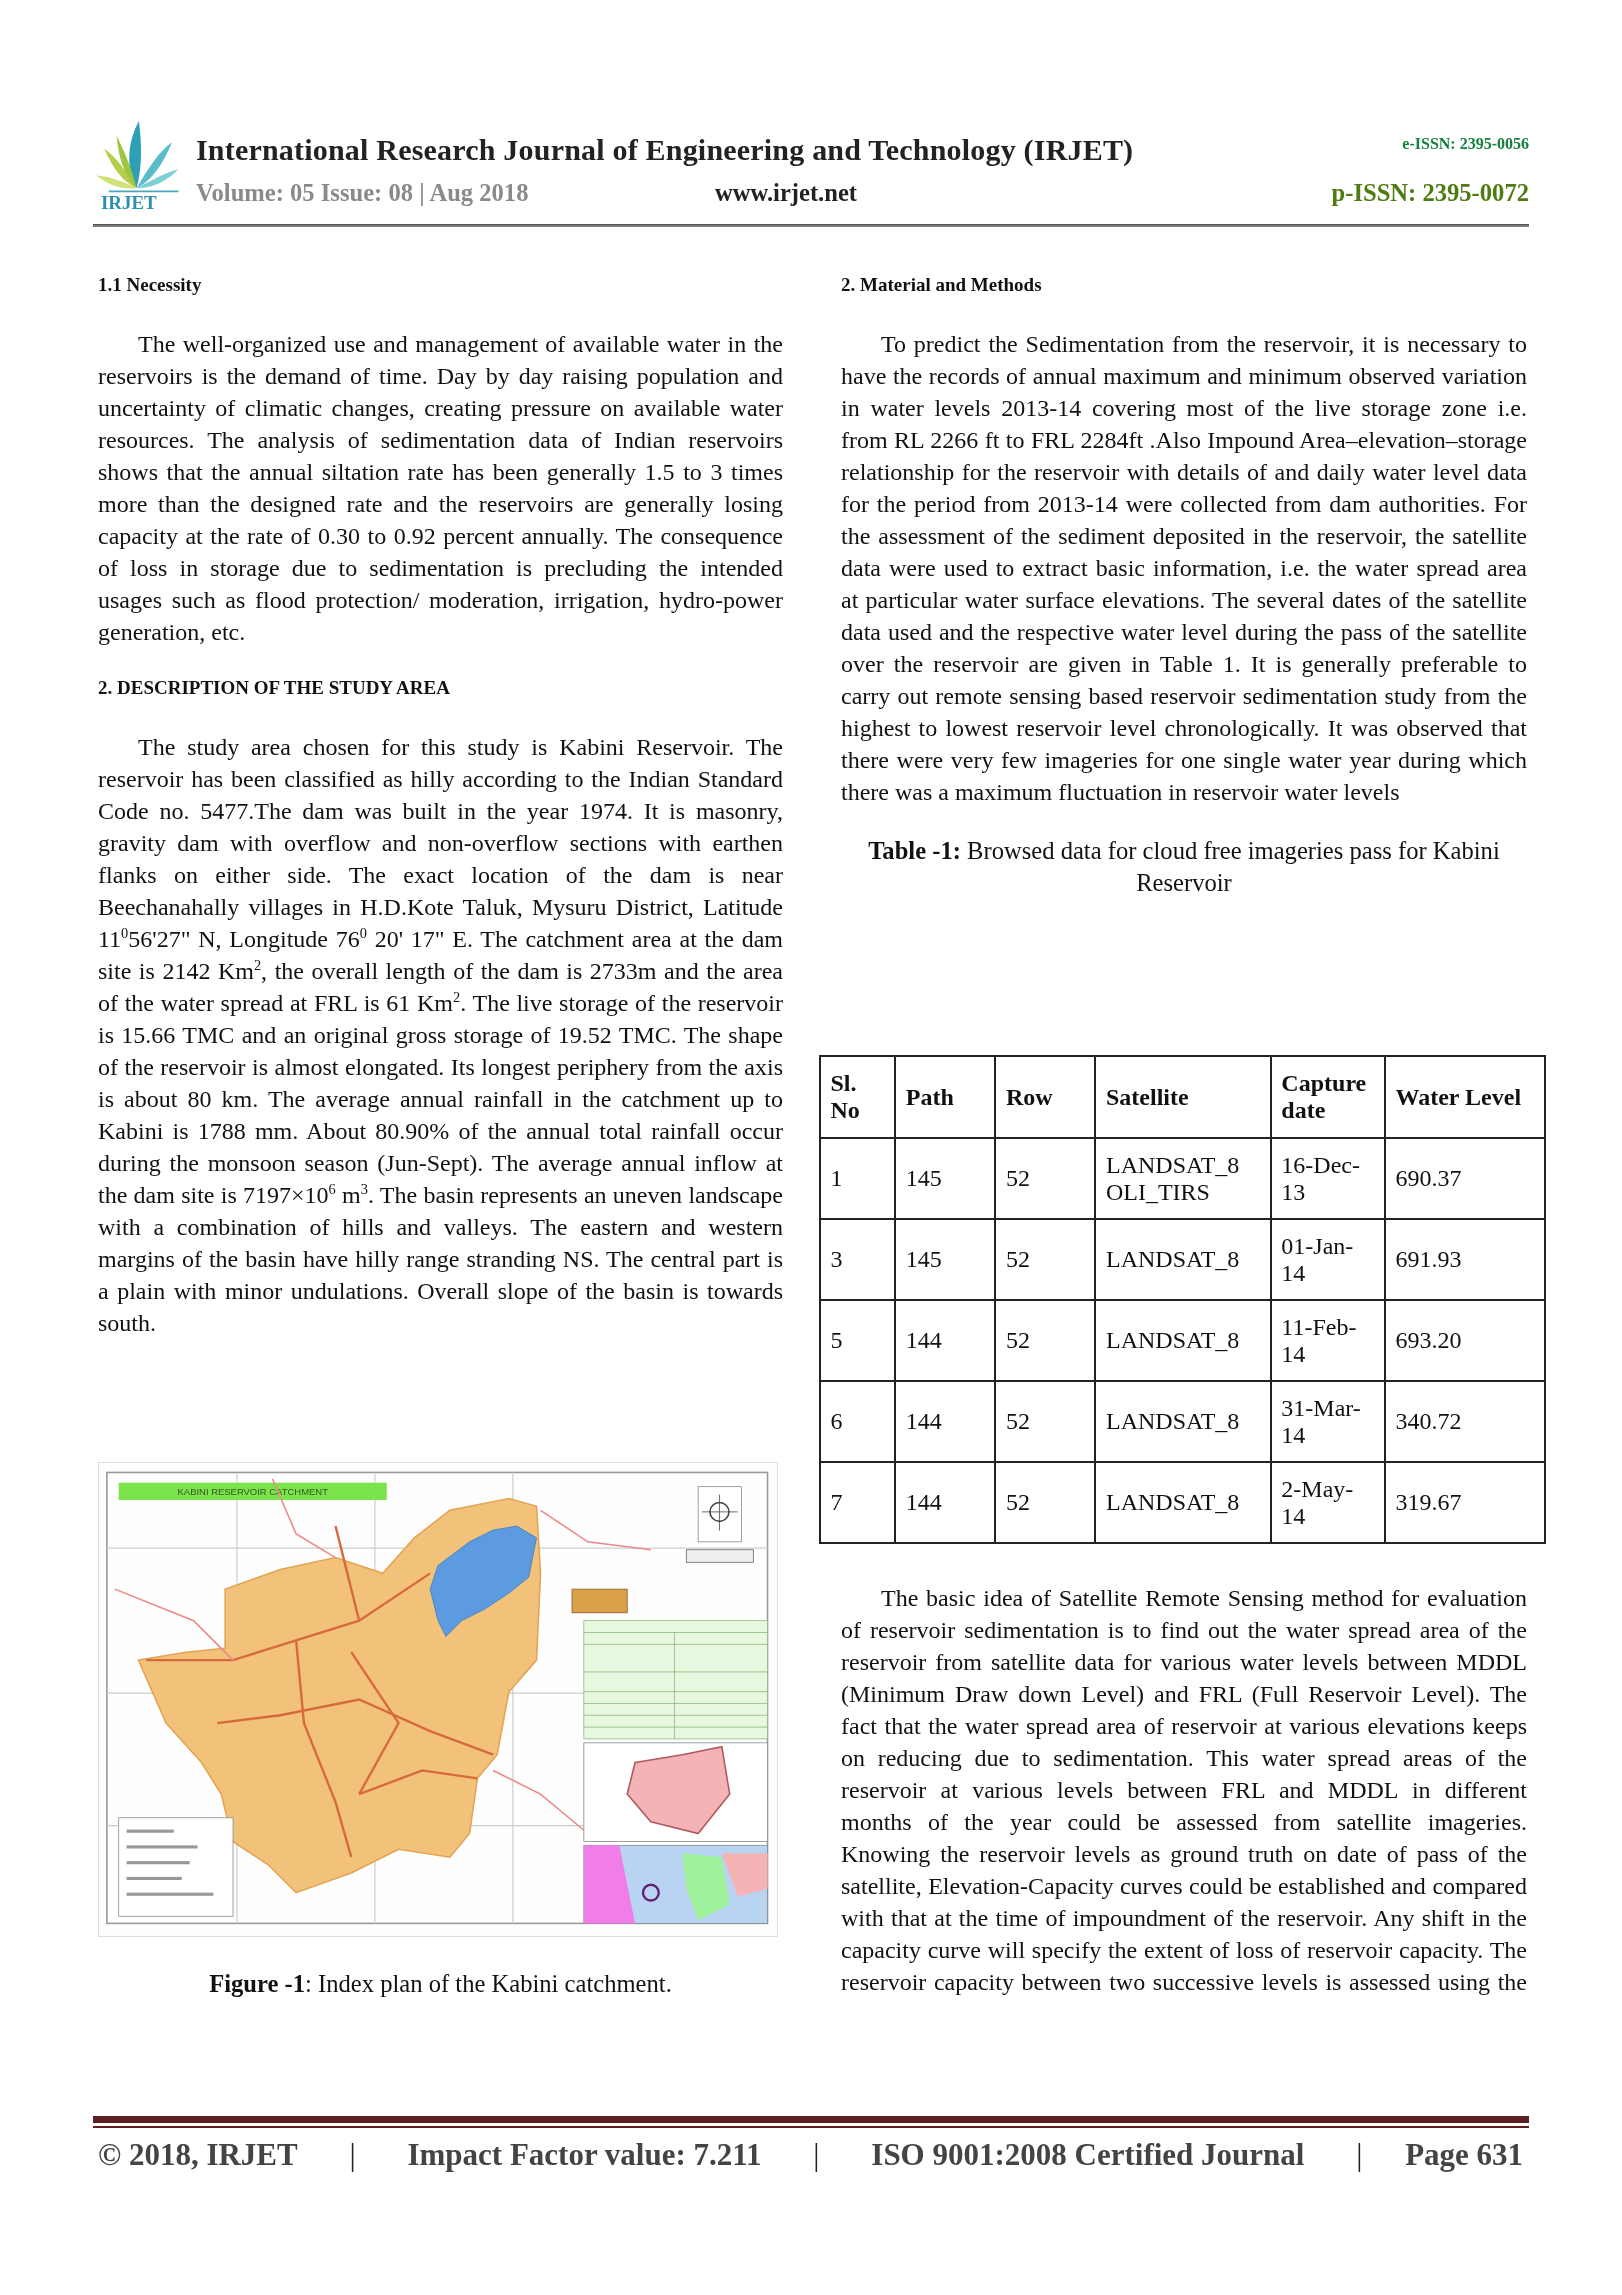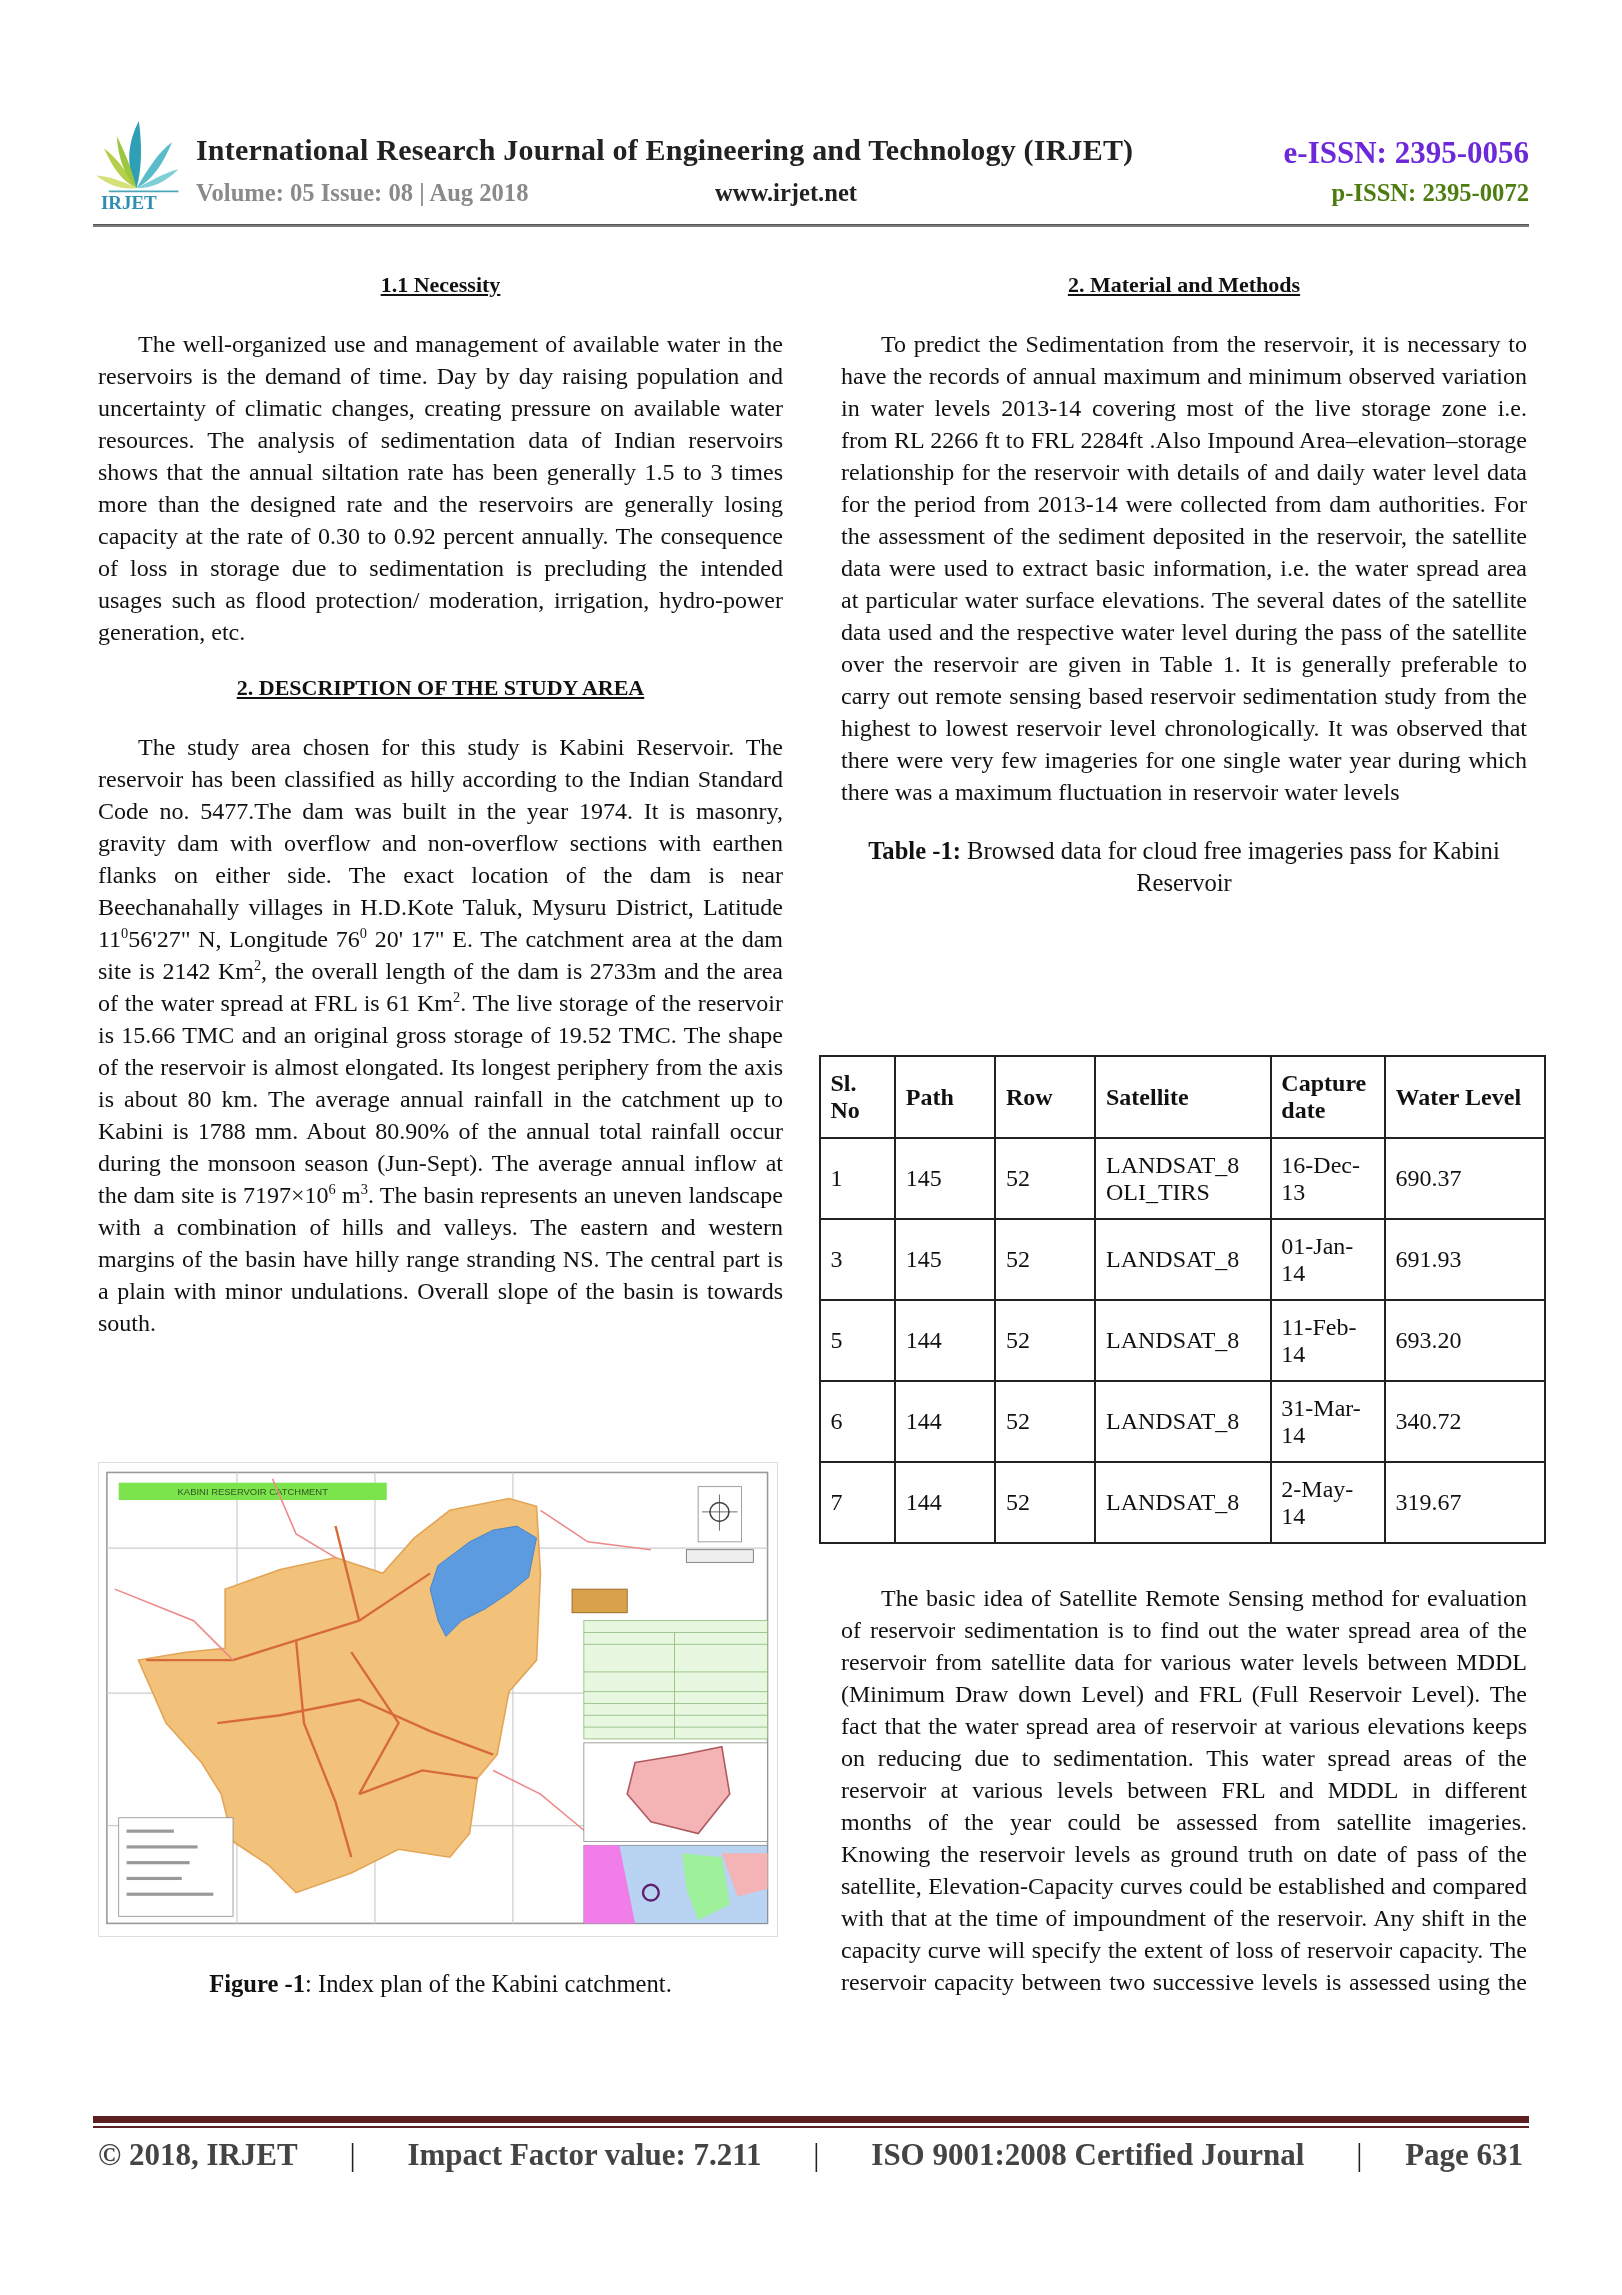--- a/index.html
+++ b/index.html
@@ -6,29 +6,29 @@
   html, body { width: 1623px; height: 2295px; background: #ffffff; }
   body { position: relative; font-family: "Liberation Serif", "DejaVu Serif", serif; color: #111; overflow: hidden; }
 
   
   .header { position: absolute; left: 93px; top: 111px; width: 1436px; height: 111px; }
   .logo { position: absolute; left: 0; top: 6.3px; width: 87px; height: 95px; }
   .logo svg { width: 100%; height: 100%; }
   .journal-title { position: absolute; left: 103px; top: 22px; font-size: 30px; font-weight: bold; color: #222; letter-spacing: 0.2px; white-space: nowrap; }
   .vol { position: absolute; left: 103px; top: 68px; font-size: 24.6px; font-weight: bold; color: #8a8a8a; white-space: nowrap; }
   .web { position: absolute; left: 622px; top: 68px; font-size: 24.6px; font-weight: bold; color: #222; white-space: nowrap; }
-  .eissn { position: absolute; right: 0; top: 24px; font-size: 31px; font-weight: bold; color: #6d28d9; white-space: nowrap; }
+  .eissn { position: absolute; right: 0; top: 24px; font-size: 16px; font-weight: bold; color: #15803d; white-space: nowrap; }
   .pissn { position: absolute; right: 0; top: 68px; font-size: 24.6px; font-weight: bold; color: #4d7c0f; white-space: nowrap; }
   .header-rule { position: absolute; left: 93px; top: 224px; width: 1436px; height: 3.2px; background: #7a7a7a; border-top: 0.8px solid #555; }
 
   
   .col { position: absolute; top: 269px; font-size: 24px; line-height: 32px; text-align: justify; }
   .col-left { left: 98px; width: 685px; }
   .col-right { left: 841px; width: 686px; }
-  .heading { font-weight: bold; font-size: 22px; line-height: 32px; margin-bottom: 27px; text-align: center; text-decoration: underline; }
+  .heading { font-weight: bold; font-size: 19px; line-height: 32px; margin-bottom: 27px; text-align: left; }
   .para { text-indent: 40px; }
   .para + .heading { margin-top: 24px; }
   sup { font-size: 0.6em; line-height: 0; vertical-align: super; }
 
   
   .figure { position: absolute; left: 98px; top: 1462px; width: 680px; height: 475px; border: 1.6px solid #ddd; background: #8b5cf6; overflow: hidden; }
   .figure svg { width: 100%; height: 100%; display: block; }
   .fig-caption { position: absolute; left: 98px; top: 1970px; width: 685px; text-align: center; font-size: 24.6px; }
   .fig-caption b { font-weight: bold; }
 

